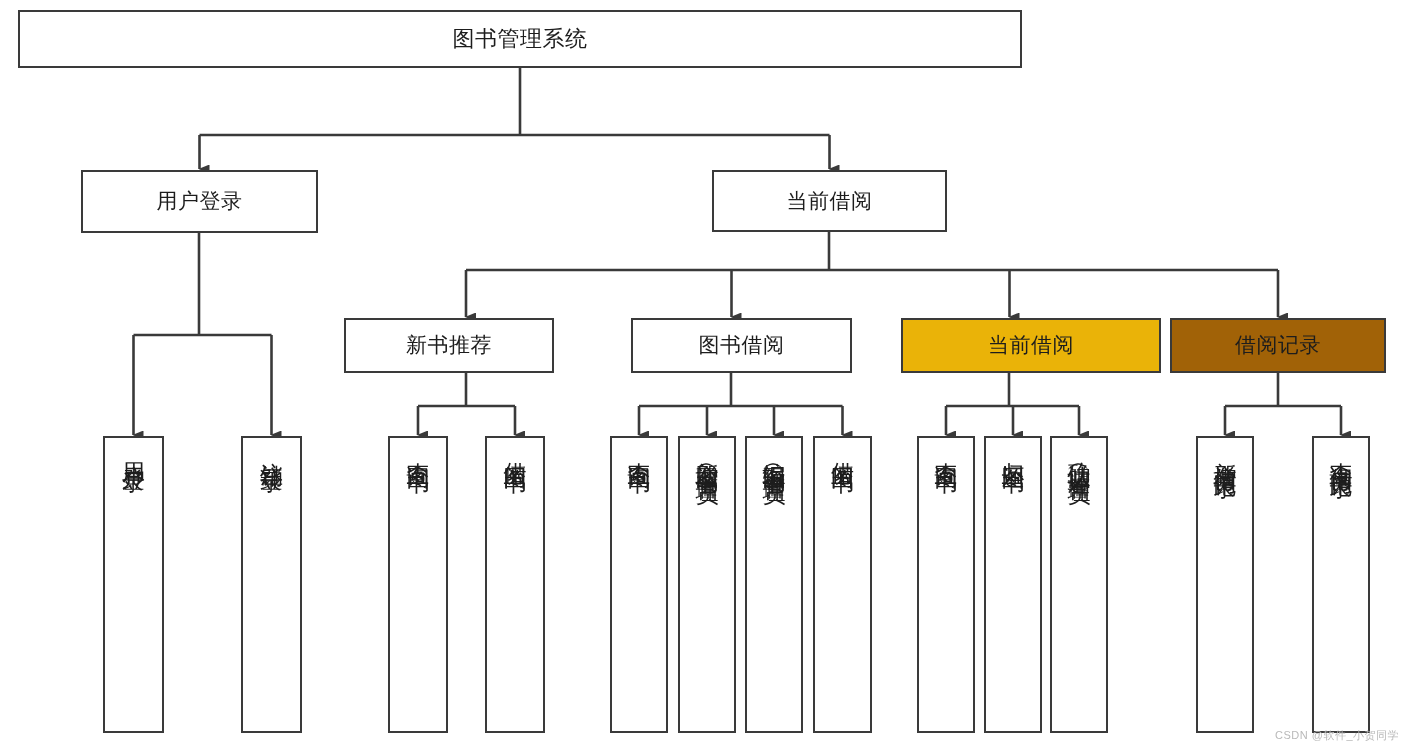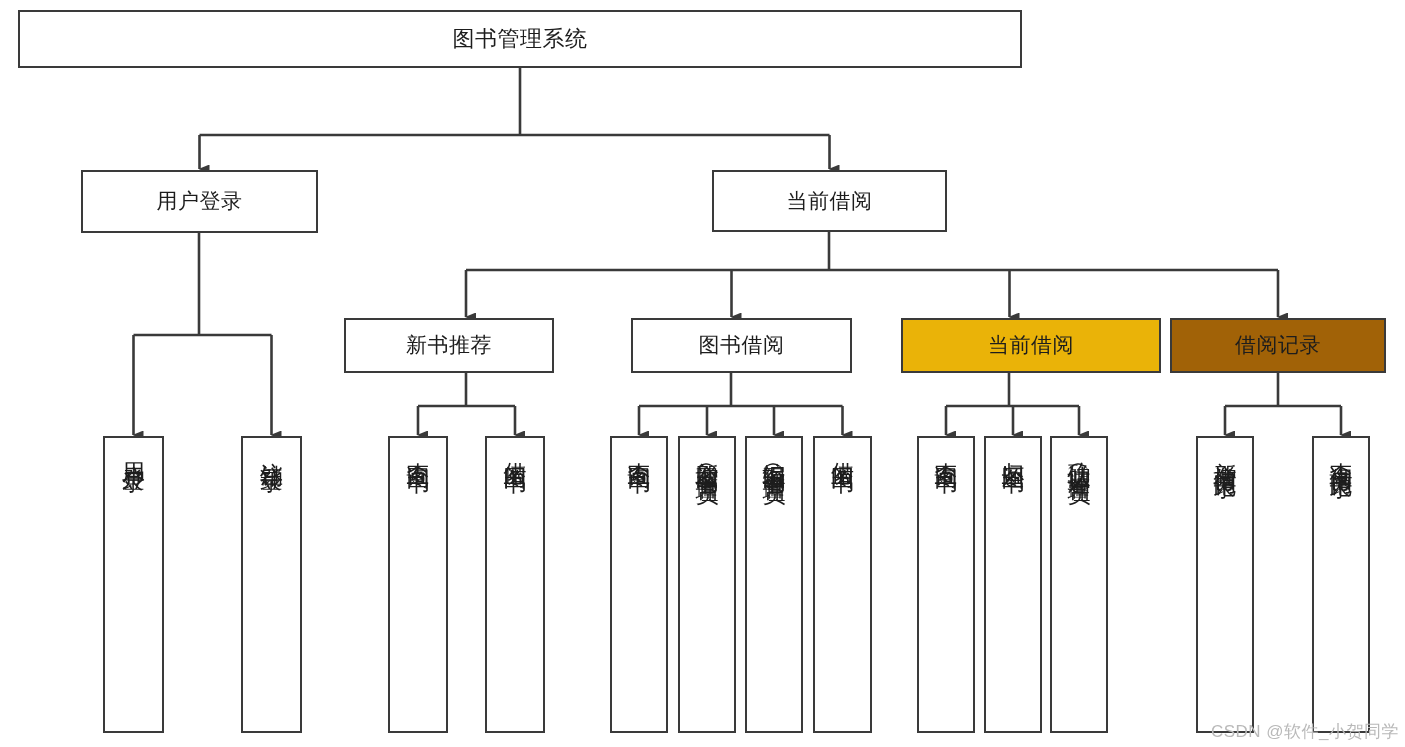--- a/index.html
+++ b/index.html
@@ -50,21 +50,21 @@
     font-size:23px;
     line-height:1.0;
     letter-spacing:3px;
     white-space:nowrap;
   }
   .node.root .lbl{font-size:22px;}
   .watermark{
     position:absolute;
     right:6px;
     bottom:4px;
-    font-size:17px;
+    font-size:11px;
     color:#b9b9b9;
     letter-spacing:0.5px;
     white-space:nowrap;
     z-index:3;
     font-family:"Liberation Sans","DejaVu Sans",sans-serif;
   }
 </style>
 </head>
 <body>
 

